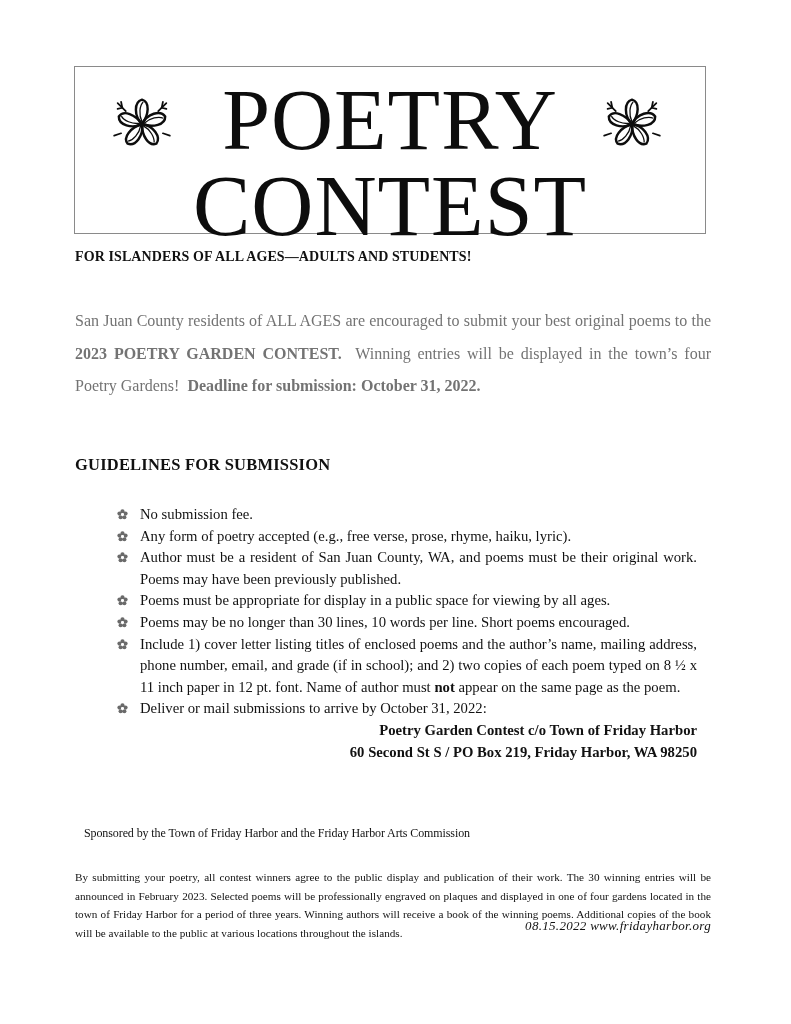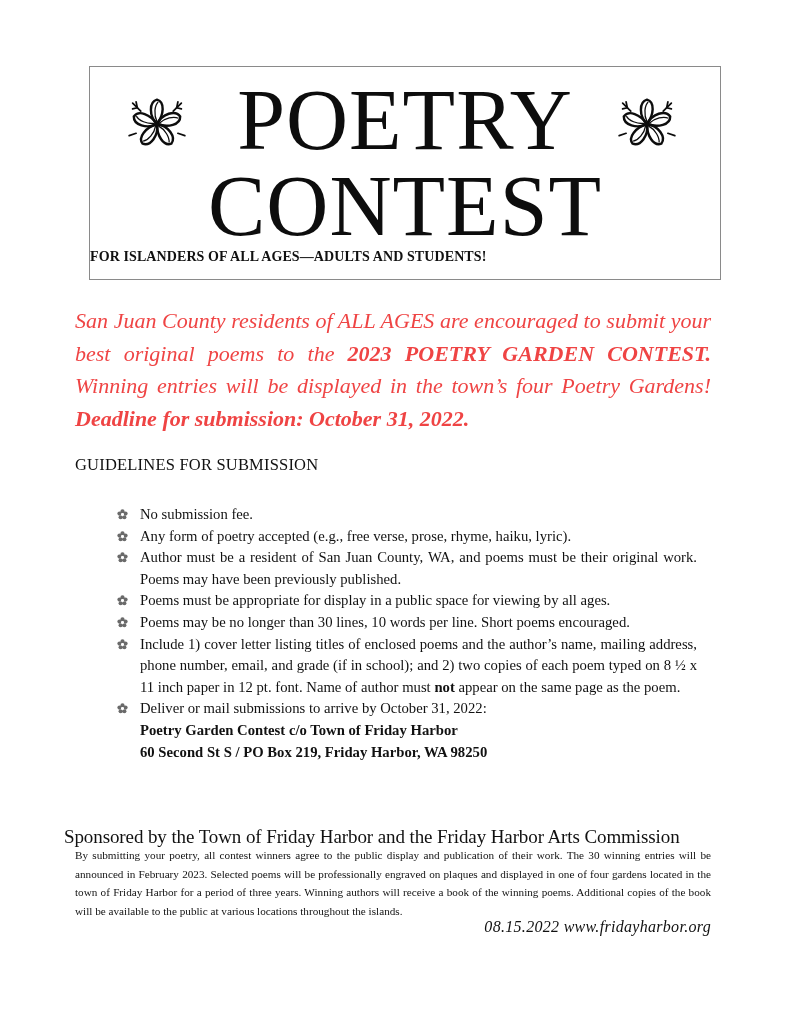--- a/index.html
+++ b/index.html
@@ -1,55 +1,55 @@
 <!DOCTYPE html>
 <html><head>
   <meta charset="utf-8">
   <style>
     html, body { margin: 0; padding: 0; background: #ffffff; }
     body { width: 791px; height: 1024px; position: relative; overflow: hidden; color: #111; font-family: "Liberation Serif", "DejaVu Serif", serif; }
     .title-box {
-      position: absolute; left: 89px; top: 66px; width: 632px; height: 214px;
+      position: absolute; left: 74px; top: 66px; width: 632px; height: 168px;
       border: 1.5px solid #8a8a8a; box-sizing: border-box;
     }
     .title-line {
       position: absolute; left: 0; right: 0; text-align: center;
       font-family: "Liberation Serif", "DejaVu Serif", serif; font-weight: 400; color: #0d0d0d;
       letter-spacing: 1px;
     }
     .title-line-1 { top: 8px; font-size: 86px; line-height: 90px; }
     .title-line-2 { top: 94px; font-size: 86px; line-height: 90px; }
     .flower { position: absolute; width: 58px; height: 58px; top: 28px; }
     .flower-left { left: 38px; }
     .flower-right { left: 528px; }
     .subtitle {
       position: absolute; left: 0; right: 0; top: 182px; 
       font-weight: 700; font-size: 14px; letter-spacing: 0.1px;
     }
     .intro {
       position: absolute; left: 75px; top: 305px; width: 636px;
-      font-size: 22px; line-height: 32.5px; text-align: justify; color: #ef4444; font-style: italic;
+      font-size: 16px; line-height: 32.5px; text-align: justify; color: #737373;
     }
     .intro b { font-weight: 700; }
     .guidelines-heading {
-      position: absolute; left: 75px; top: 455px; font-size: 16.5px; font-weight: 400; letter-spacing: 0.2px;
+      position: absolute; left: 75px; top: 455px; font-size: 16.5px; font-weight: 700; letter-spacing: 0.2px;
     }
     .guidelines { position: absolute; left: 101px; top: 488px; width: 580px; margin: 16px; padding: 0; list-style: none; }
     .guideline { position: relative; padding-left: 23px; font-size: 14.7px; line-height: 21.6px; text-align: justify; }
     .bullet { position: absolute; left: 0; top: 5px; width: 11px; height: 11px; }
-    .address { font-weight: 700; text-align: left; display: block; }
+    .address { font-weight: 700; text-align: right; display: block; }
     .sponsor {
-      position: absolute; left: 64px; top: 826px; font-size: 19px; white-space: nowrap; letter-spacing: -0.1px;
+      position: absolute; left: 84px; top: 826px; font-size: 12px; white-space: nowrap; letter-spacing: -0.1px;
     }
     .fine-print {
-      position: absolute; left: 75px; top: 846px; width: 636px; font-size: 11.2px; line-height: 18.6px;
+      position: absolute; left: 75px; top: 868px; width: 636px; font-size: 11.2px; line-height: 18.6px;
       text-align: justify;
     }
     .footer-date {
-      position: absolute; right: 80px; top: 918px; font-style: italic; font-size: 16px; letter-spacing: 0.3px; text-align: center;
+      position: absolute; right: 80px; top: 918px; font-style: italic; font-size: 13px; letter-spacing: 0.3px; text-align: center;
     }
   </style>
 </head>
 <body>
 
 <svg width="0" height="0" style="position:absolute">
   <defs>
     <g id="plumeria">
       <g fill="none" stroke="#0d0d0d" stroke-width="4.2" stroke-linejoin="round">
         <g transform="rotate(0 50 50)">

